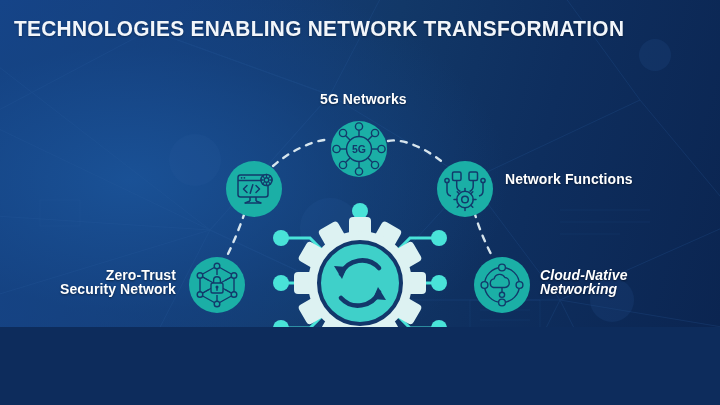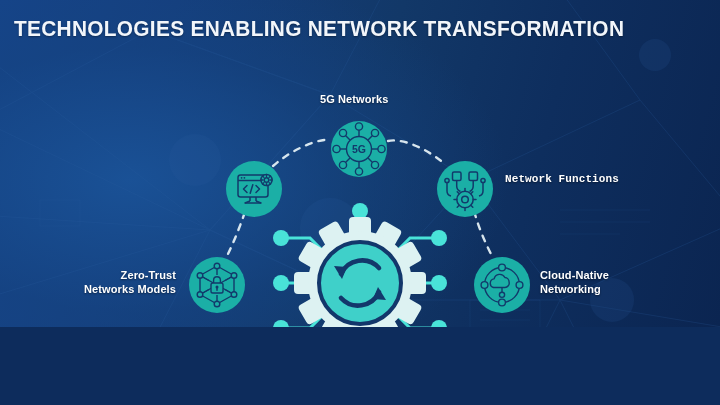--- a/index.html
+++ b/index.html
@@ -37,32 +37,32 @@
     transform:scaleX(0.97);
     transform-origin:left center;
   }
   
   #diagram { position:absolute; inset:0; width:720px; height:405px; }
 
   
   .node-label {
     position:absolute;
     color:#ffffff;
-    font-size:11px;
+    font-size:14px;
     font-weight:bold;
     line-height:14px;
     letter-spacing:0.1px;
     text-shadow:0 1px 2px rgba(0,0,0,0.45);
     white-space:nowrap;
   }
   .lbl-5g    { left:320px;  top:92px;  text-align:center; }
   .lbl-sdn   { left:0px;    top:172px; width:220px; text-align:right; padding-right:12px;}
-  .lbl-nfv   { left:505px;  top:172px; text-align:center;font-family:Liberation Mono, monospace; }
+  .lbl-nfv   { left:505px;  top:172px; text-align:center; }
   .lbl-zt    { left:0px;    top:268px; width:188px; text-align:right; padding-right:12px;padding-left:16px;}
-  .lbl-cn    { left:540px;  top:268px; text-align:left; }
+  .lbl-cn    { left:540px;  top:268px; text-align:left;font-style:italic; }
 </style>
 </head>
 <body>
 
 <div id="slide">
 
   <svg id="bg-mesh" viewBox="0 0 720 405" preserveAspectRatio="none">
     <g stroke="#2a5d9e" stroke-width="1" fill="none" opacity="0.42">
       <path d="M-20,120 L150,30 L330,95 L210,230 Z"></path>
       <path d="M150,30 L330,95 L390,-20"></path>
@@ -325,21 +325,21 @@
     <div>5G Networks</div>
   </div>
 
 
   <div class="node-label lbl-nfv">
     <div>Network Functions</div>
   </div>
 
   <div class="node-label lbl-zt">
     <div>Zero-Trust</div>
-    <div>Networks Models</div>
+    <div>Security Network</div>
   </div>
 
   <div class="node-label lbl-cn">
     <div>Cloud-Native</div>
     <div>Networking</div>
   </div>
 
 </div>
 
 </body></html>

